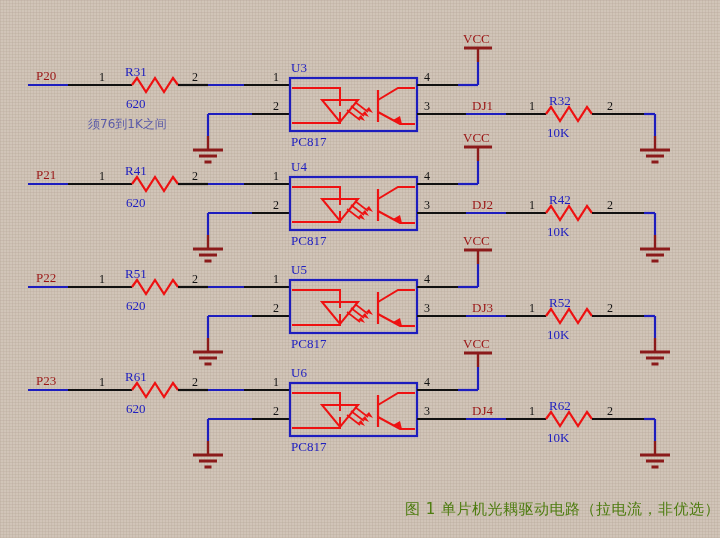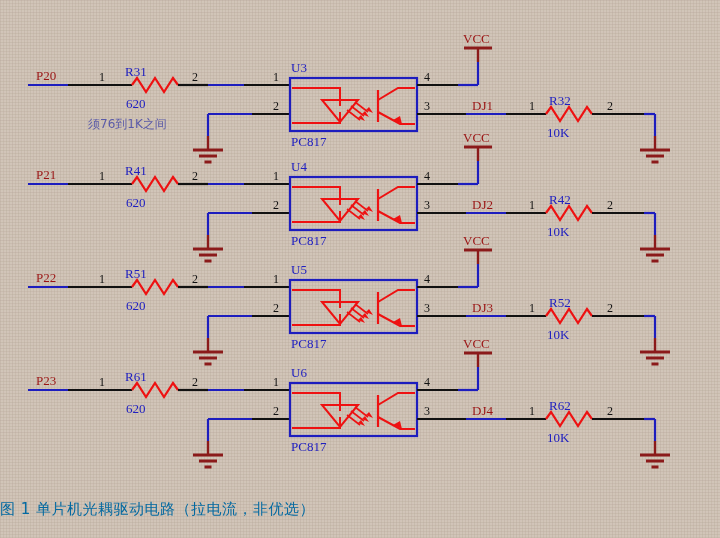--- a/index.html
+++ b/index.html
@@ -30,23 +30,23 @@
         rgba(175,158,142,.34) 0px, rgba(175,158,142,.34) 1px,
         transparent 1px, transparent 4px);
     background-size: 1px 100%, 100% 1px;
     background-position: 0 0, 0 0;
     pointer-events:none;
   }
   svg{position:absolute;left:0;top:0;}
   #schematic{z-index:3;}
   .cap{
     position:absolute;left:0;right:0;top:500px;
-    text-align:left;
+    text-align:right;
     font-family:"DejaVu Sans", sans-serif;
-    font-size:15px;color:#0369a1;
+    font-size:15px;color:#4d7c0f;
     letter-spacing:.5px;
   }
   text{font-family:"Liberation Serif", serif;}
   .lbl-blue{fill:#2020c0;font-size:13px;}
   .lbl-dred{fill:#9a1414;font-size:13px;}
   .lbl-black{fill:#111;font-size:12px;}
   .note{fill:#5a5aa8;font-family:"DejaVu Sans",sans-serif;font-size:12px;}
 </style>
 </head>
 <body>

